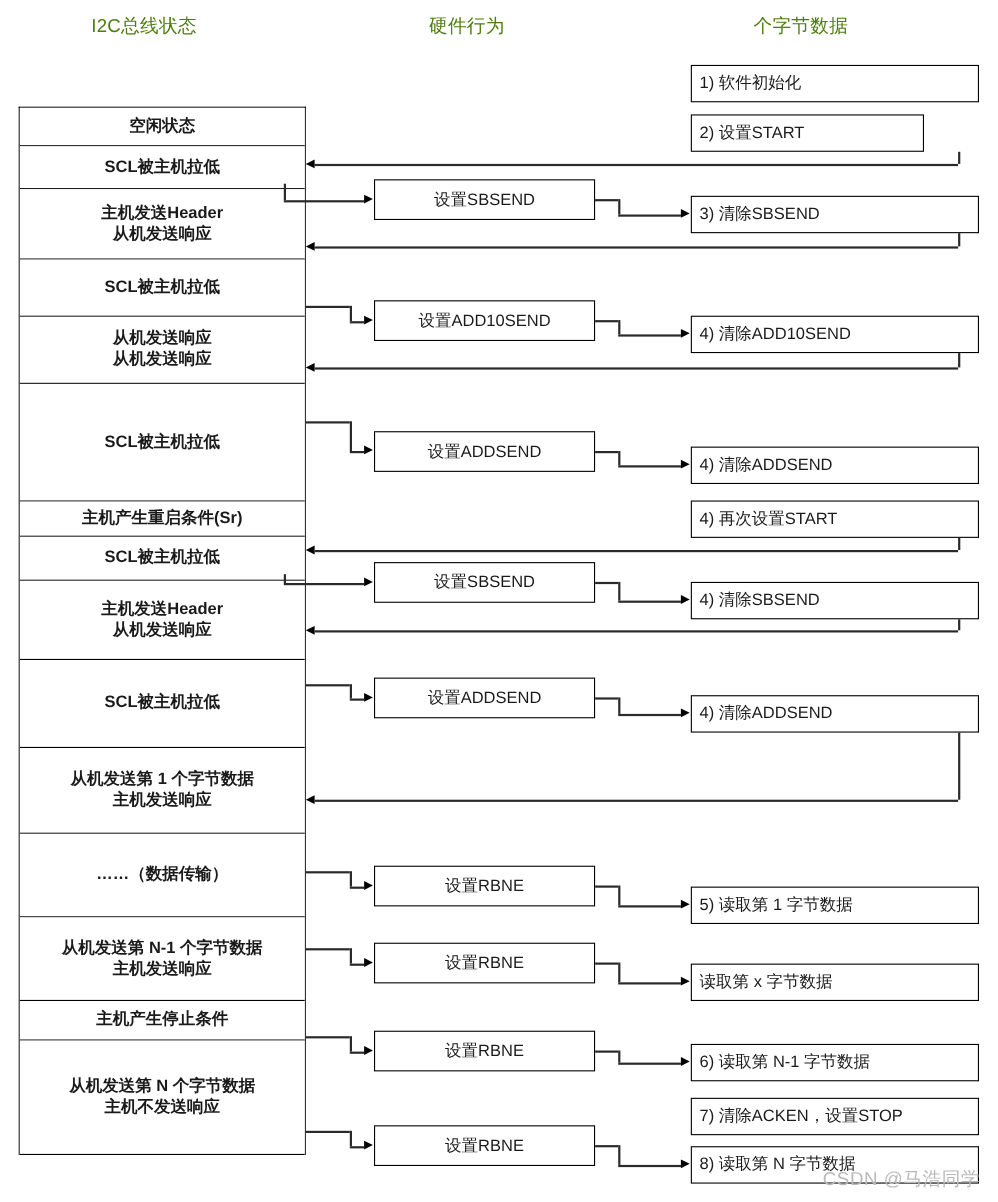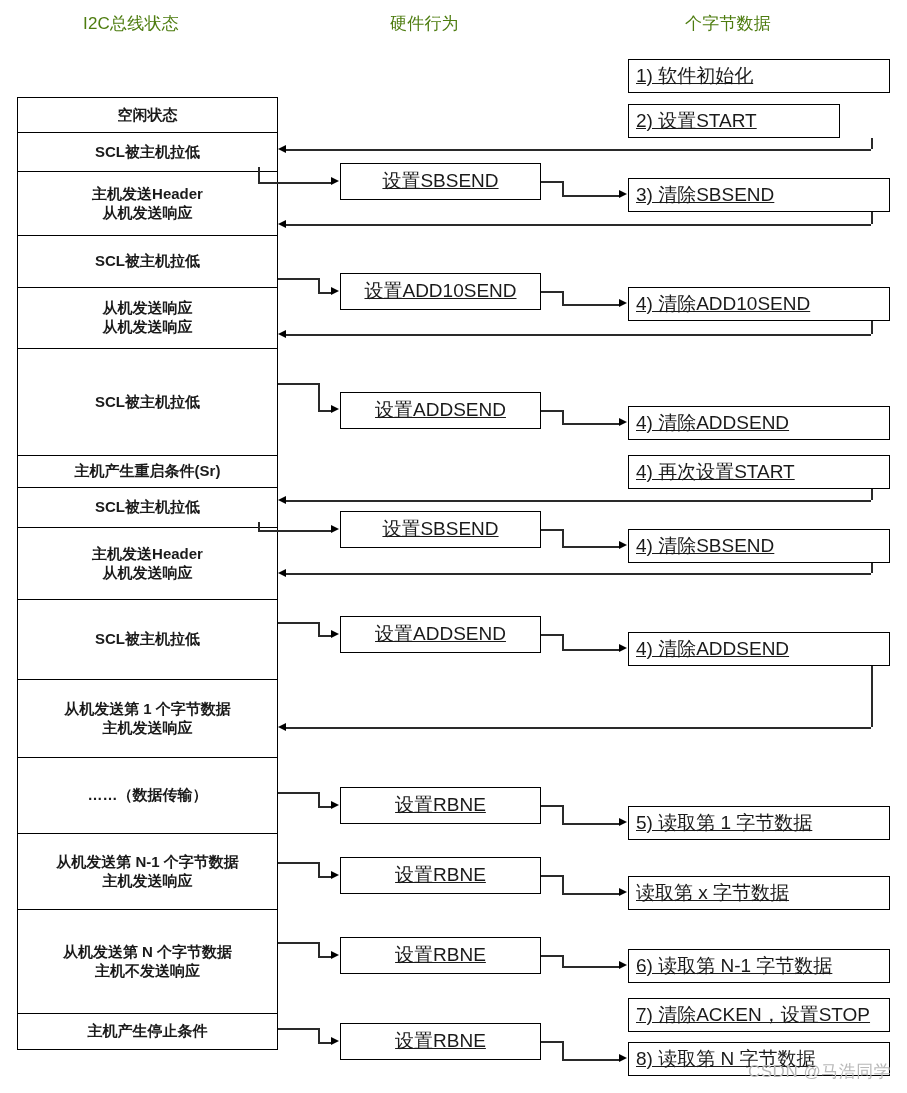--- a/index.html
+++ b/index.html
@@ -49,25 +49,24 @@
     background: #fff;
   }
   .state-cell span { display: block; font-weight: bold; }
   
   .pbox {
     position: absolute;
     border: 1.6px solid #000;
     background: #fff;
     display: flex;
     align-items: center;
-    font-size: 19px;
+    font-size: 15px;
     line-height: 1.2;
     color: #1a1a1a;
     white-space: nowrap;
-    text-decoration: underline;
   }
   .pbox.center { justify-content: center; }
   .pbox.left  { justify-content: flex-start; padding-left: 7px; }
   
   .hline, .vline {
     position: absolute;
     background: #2a2a2a;
   }
   .hline { height: 1.6px; }
   .vline { width: 1.6px; }
@@ -166,29 +165,29 @@
         <div>
           <span>……（数据传输）</span>
         </div>
       </div>
       <div class="state-cell" style="height: 76px;">
         <div>
           <span>从机发送第 N-1 个字节数据</span>
           <span>主机发送响应</span>
         </div>
       </div>
+      <div class="state-cell" style="height: 36px;">
+        <div>
+          <span>主机产生停止条件</span>
+        </div>
+      </div>
       <div class="state-cell" style="height: 104px;">
         <div>
           <span>从机发送第 N 个字节数据</span>
           <span>主机不发送响应</span>
-        </div>
-      </div>
-      <div class="state-cell" style="height: 36px;">
-        <div>
-          <span>主机产生停止条件</span>
         </div>
       </div>
     </div>
 
   <div id="hw-boxes">
       <div class="pbox center" style="left: 340px; top: 163px; width: 201px; height: 37px;">
         <span>设置SBSEND</span>
       </div>
       <div class="pbox center" style="left: 340px; top: 273px; width: 201px; height: 37px;">
         <span>设置ADD10SEND</span>

